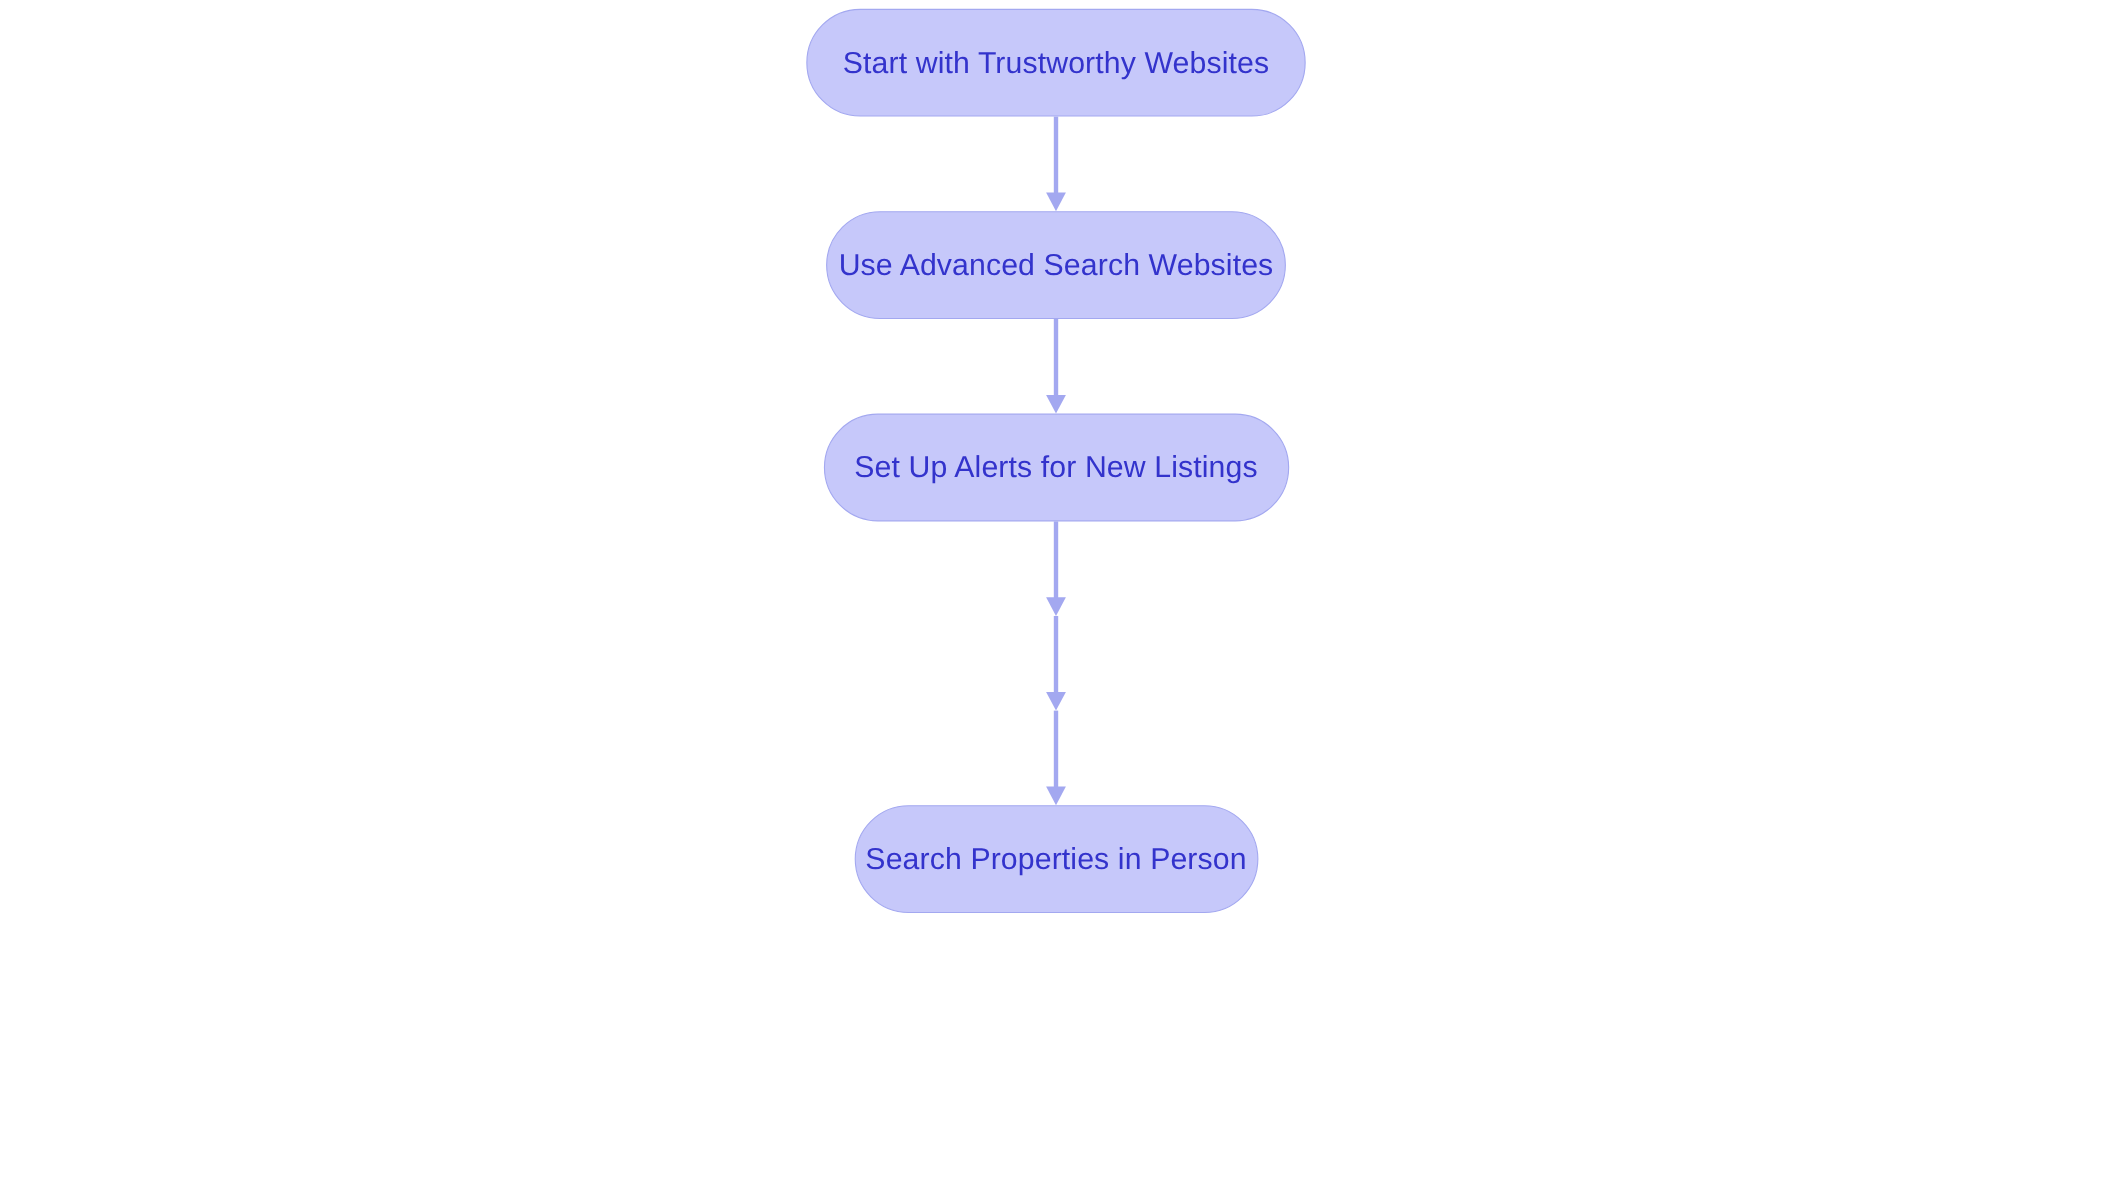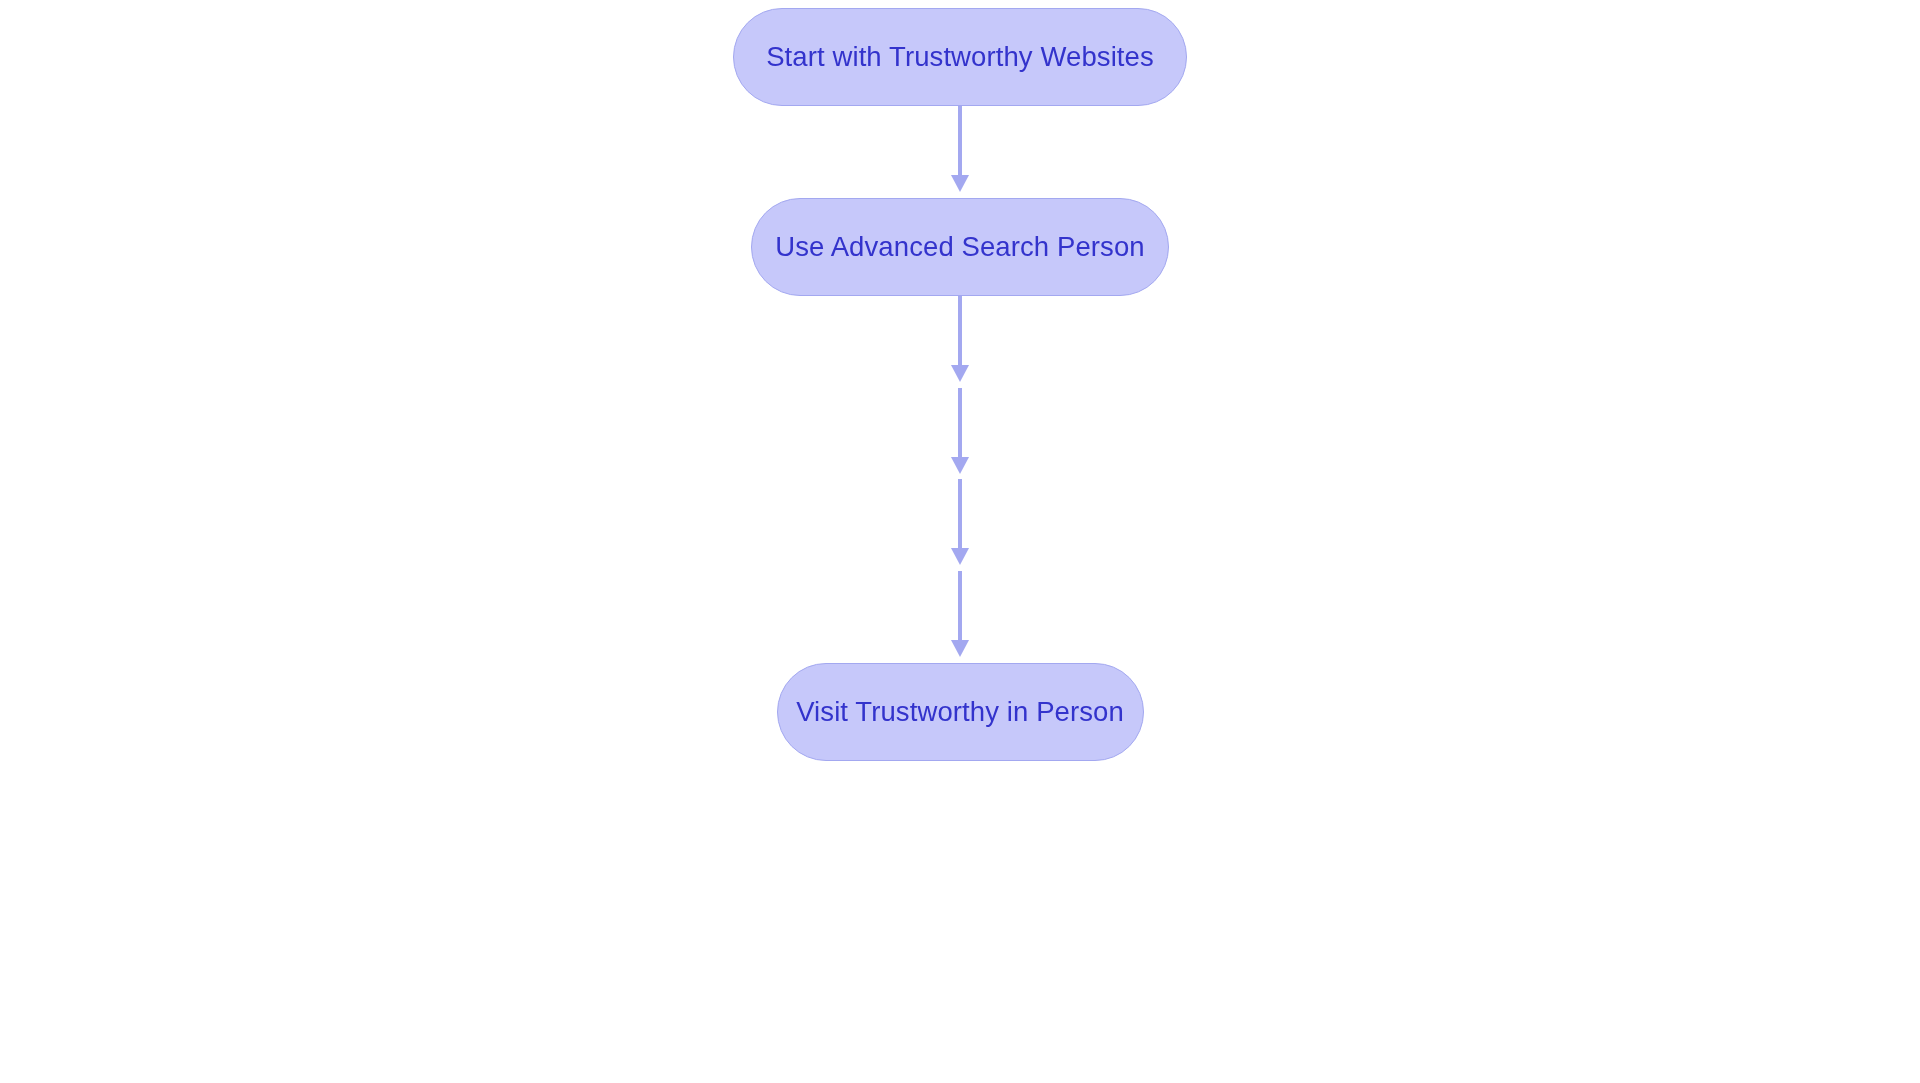--- a/index.html
+++ b/index.html
@@ -94,21 +94,34 @@
 
     <div class="connector">
       <svg width="20" height="86" viewBox="0 0 20 86">
         <line x1="10" y1="0" x2="10" y2="70" stroke="#A3A8F0" stroke-width="4"></line>
         <polygon points="1,69 19,69 10,86" fill="#A3A8F0"></polygon>
       </svg>
     </div>
 
     <div class="node-row">
       <div class="flow-node n1">
-        <span>Use Advanced Search Person</span>
+        <span>Use Advanced Search Websites</span>
+      </div>
+    </div>
+
+    <div class="connector">
+      <svg width="20" height="86" viewBox="0 0 20 86">
+        <line x1="10" y1="0" x2="10" y2="70" stroke="#A3A8F0" stroke-width="4"></line>
+        <polygon points="1,69 19,69 10,86" fill="#A3A8F0"></polygon>
+      </svg>
+    </div>
+
+    <div class="node-row">
+      <div class="flow-node n2">
+        <span>Set Up Alerts for New Listings</span>
       </div>
     </div>
 
     <div class="connector">
       <svg width="20" height="86" viewBox="0 0 20 86">
         <line x1="10" y1="0" x2="10" y2="70" stroke="#A3A8F0" stroke-width="4"></line>
         <polygon points="1,69 19,69 10,86" fill="#A3A8F0"></polygon>
       </svg>
     </div>
 
@@ -121,28 +134,20 @@
     </div>
 
 
     <div class="connector">
       <svg width="20" height="86" viewBox="0 0 20 86">
         <line x1="10" y1="0" x2="10" y2="70" stroke="#A3A8F0" stroke-width="4"></line>
         <polygon points="1,69 19,69 10,86" fill="#A3A8F0"></polygon>
       </svg>
     </div>
 
-
-    <div class="connector">
-      <svg width="20" height="86" viewBox="0 0 20 86">
-        <line x1="10" y1="0" x2="10" y2="70" stroke="#A3A8F0" stroke-width="4"></line>
-        <polygon points="1,69 19,69 10,86" fill="#A3A8F0"></polygon>
-      </svg>
-    </div>
-
     <div class="node-row">
       <div class="flow-node n5">
-        <span>Visit Trustworthy in Person</span>
+        <span>Search Properties in Person</span>
       </div>
     </div>
 
   </div>
 </div>
 
 </body></html>

